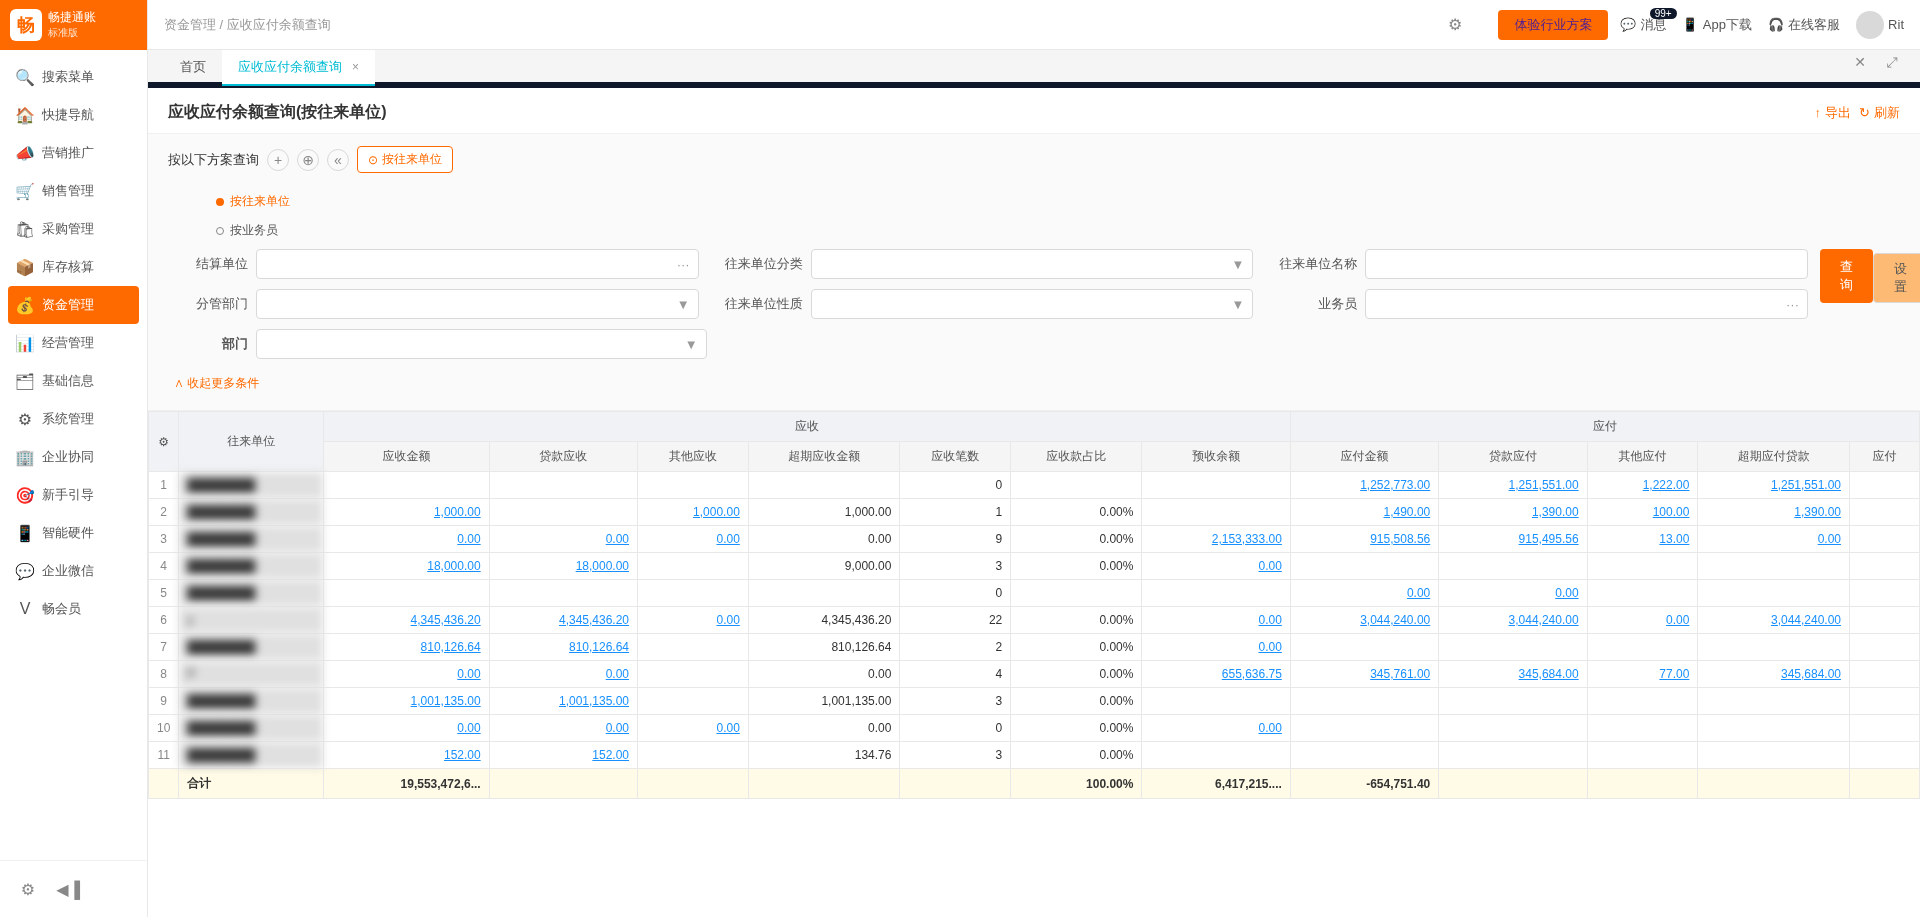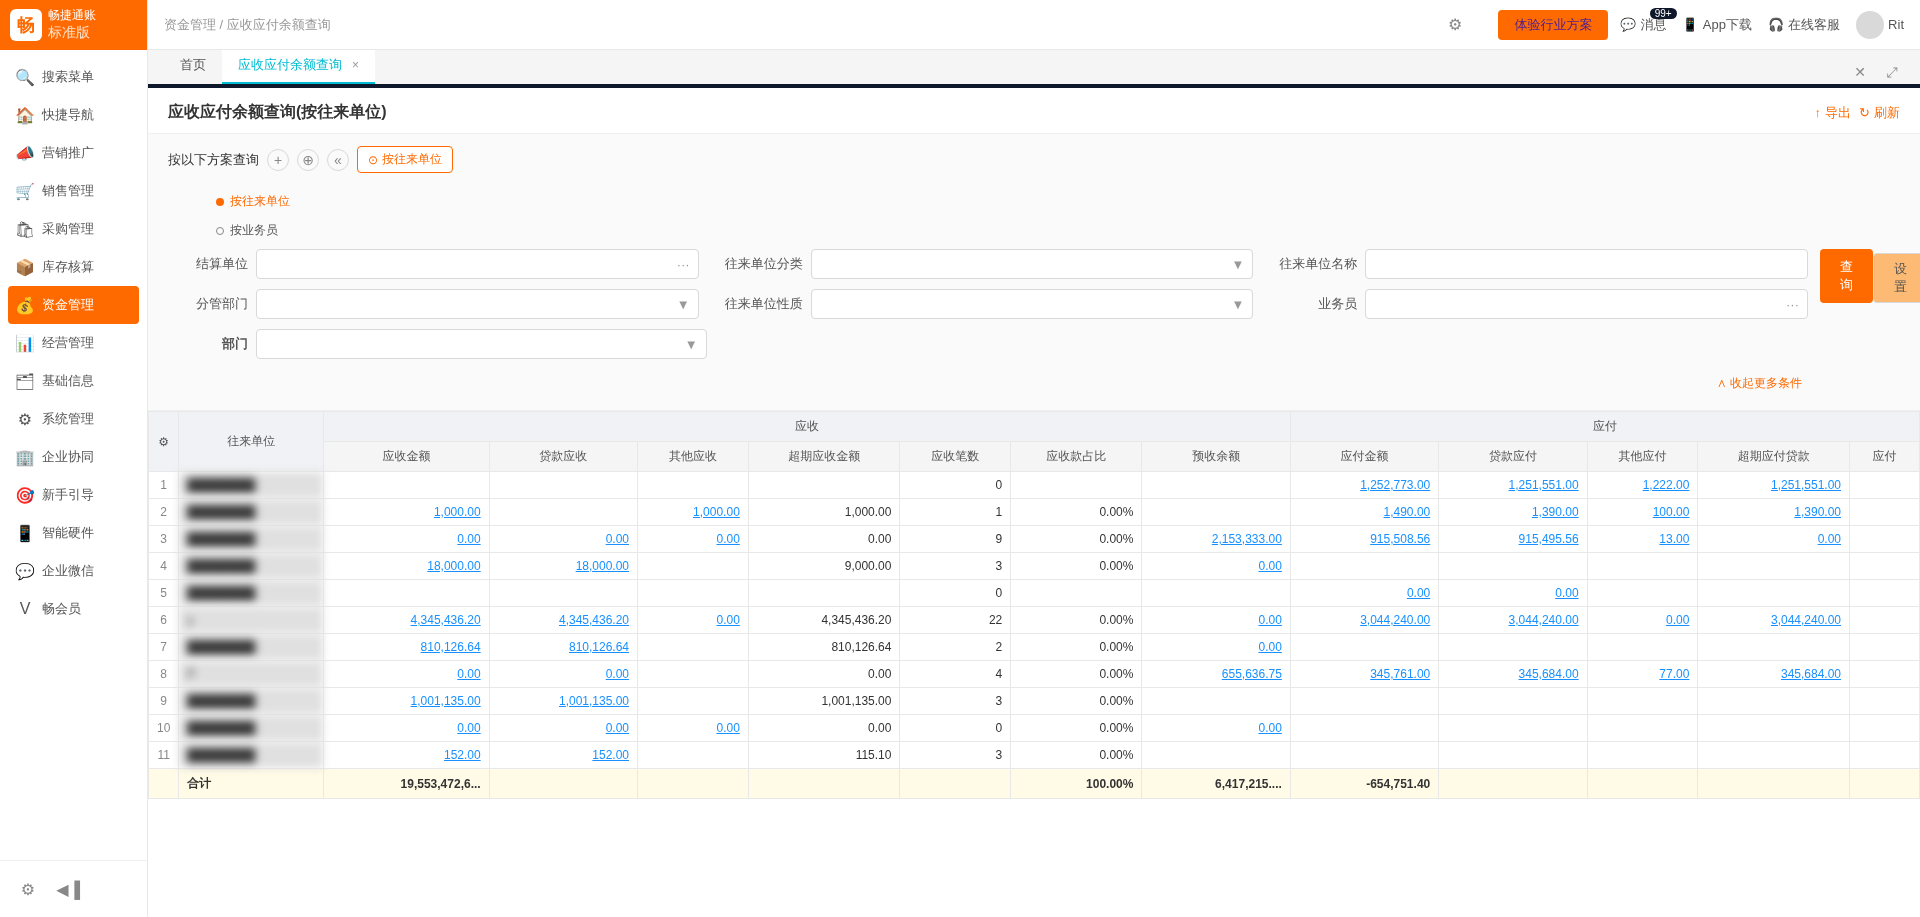--- a/index.html
+++ b/index.html
@@ -8,21 +8,21 @@
     
     .sidebar {
       position: fixed; left: 0; top: 0; width: 148px; height: 100vh;
       background: #fff; border-right: 1px solid #e8e8e8; display: flex; flex-direction: column;
     }
     .sidebar-logo {
       height: 50px; background: #ff6a00; display: flex; align-items: center; padding: 0 10px; gap: 6px;
     }
     .sidebar-logo-icon { width: 32px; height: 32px; background: #fff; border-radius: 6px; display: flex; align-items: center; justify-content: center; font-weight: bold; color: #ff6a00; font-size: 18px; }
     .sidebar-logo-text { color: #fff; font-size: 12px; line-height: 1.3; text-align: right; }
-    .sidebar-edition { color: rgba(255,255,255,0.8); font-size: 14px; }
+    .sidebar-edition { color: rgba(255,255,255,0.8); font-size: 10px; }
     .sidebar-menu { flex: 1; overflow-y: auto; padding: 8px 0; }
     .sidebar-item {
       display: flex; align-items: center; gap: 8px; padding: 10px 16px; cursor: pointer;
       color: #555; font-size: 13px; transition: background 0.2s;
     }
     .sidebar-item.active { background: #ff6a00; color: #fff; border-radius: 4px; margin: 0 8px; padding: 10px 8px; }
     .sidebar-item .s-icon { width: 18px; height: 18px; display: flex; align-items: center; justify-content: center; font-size: 16px; }
     .sidebar-bottom { padding: 12px; display: flex; gap: 8px; border-top: 1px solid #f0f0f0; }
     .sidebar-bottom-btn { width: 32px; height: 32px; display: flex; align-items: center; justify-content: center; cursor: pointer; color: #888; font-size: 16px; }
 
@@ -44,22 +44,22 @@
     .topbar-avatar { width: 28px; height: 28px; border-radius: 50%; background: #d9d9d9; }
 
     
     .main {
       margin-left: 148px; margin-top: 50px; height: calc(100vh - 50px);
       display: flex; flex-direction: column;
     }
 
     
     .tabbar {
-      background: #f5f5f5; border-bottom: 4px solid #0f172a;
-      display: flex; align-items: flex-end; padding: 0 16px; height: 38px;
+      background: #f5f5f5; border-bottom: 6px solid #0f172a;
+      display: flex; align-items: flex-start; padding: 0 16px; height: 38px;
     }
     .tab {
       padding: 8px 16px; cursor: pointer; font-size: 13px; color: #555;
       border-bottom: 2px solid transparent; display: flex; align-items: center; gap: 6px;
     }
     .tab.active { background: #fff; color: #00bcd4; border-bottom: 2px solid #00bcd4; }
     .tab-close { color: #999; font-size: 12px; margin-left: 4px; }
     .tab-home { color: #555; }
     .tabbar-actions { margin-left: auto; display: flex; gap: 8px; }
     .tabbar-act-btn { width: 24px; height: 24px; display: flex; align-items: center; justify-content: center; cursor: pointer; color: #888; font-size: 14px; }
@@ -86,21 +86,21 @@
       background: #fff; border: 1px solid #ff6a00; border-radius: 4px; cursor: pointer; color: #ff6a00; font-size: 12px;
     }
     .filter-field-label { width: 80px; text-align: right; color: #555; font-size: 13px; white-space: nowrap; }
     .filter-input {
       flex: 1; height: 30px; border: 1px solid #d9d9d9; border-radius: 4px;
       padding: 0 8px; font-size: 13px; background: #fff; display: flex; align-items: center;
       justify-content: space-between; color: #333;
     }
     .filter-input-dots { color: #999; }
     .filter-input-arrow { color: #999; }
-    .collapse-btn { text-align: right; padding: 6px; cursor: pointer; color: #ff6a00; font-size: 12px; }
+    .collapse-btn { text-align: left; padding: 6px; cursor: pointer; color: #ff6a00; font-size: 12px; }
     .query-btn {
       background: #ff6a00; color: #fff; border: none; padding: 6px 20px;
       border-radius: 4px; cursor: pointer; font-size: 13px; display: block; width: 100%;
     }
     .set-btn {
       background: #fdba74; color: #555; border: 1px solid #d9d9d9; padding: 6px 20px;
       border-radius: 4px; cursor: pointer; font-size: 13px; display: block; width: 100%; margin-top: 4px;
     }
     .filter-right-btns { display: flex; flex-direction: row; align-items: stretch; width: 80px; }
 
@@ -544,21 +544,21 @@
               <td></td>
               <td></td>
               <td></td>
             </tr>
             <tr>
               <td>11</td>
               <td style="filter: blur(4px); user-select: none; background: rgb(224, 224, 224); min-width: 80px;">████████</td>
               <td><span class="table-link">152.00</span></td>
               <td><span class="table-link">152.00</span></td>
               <td></td>
-              <td>115.10</td>
+              <td>134.76</td>
               <td>3</td>
               <td>0.00%</td>
               <td></td>
               <td></td>
               <td></td>
               <td></td>
               <td></td>
               <td></td>
             </tr>
           </tbody>

